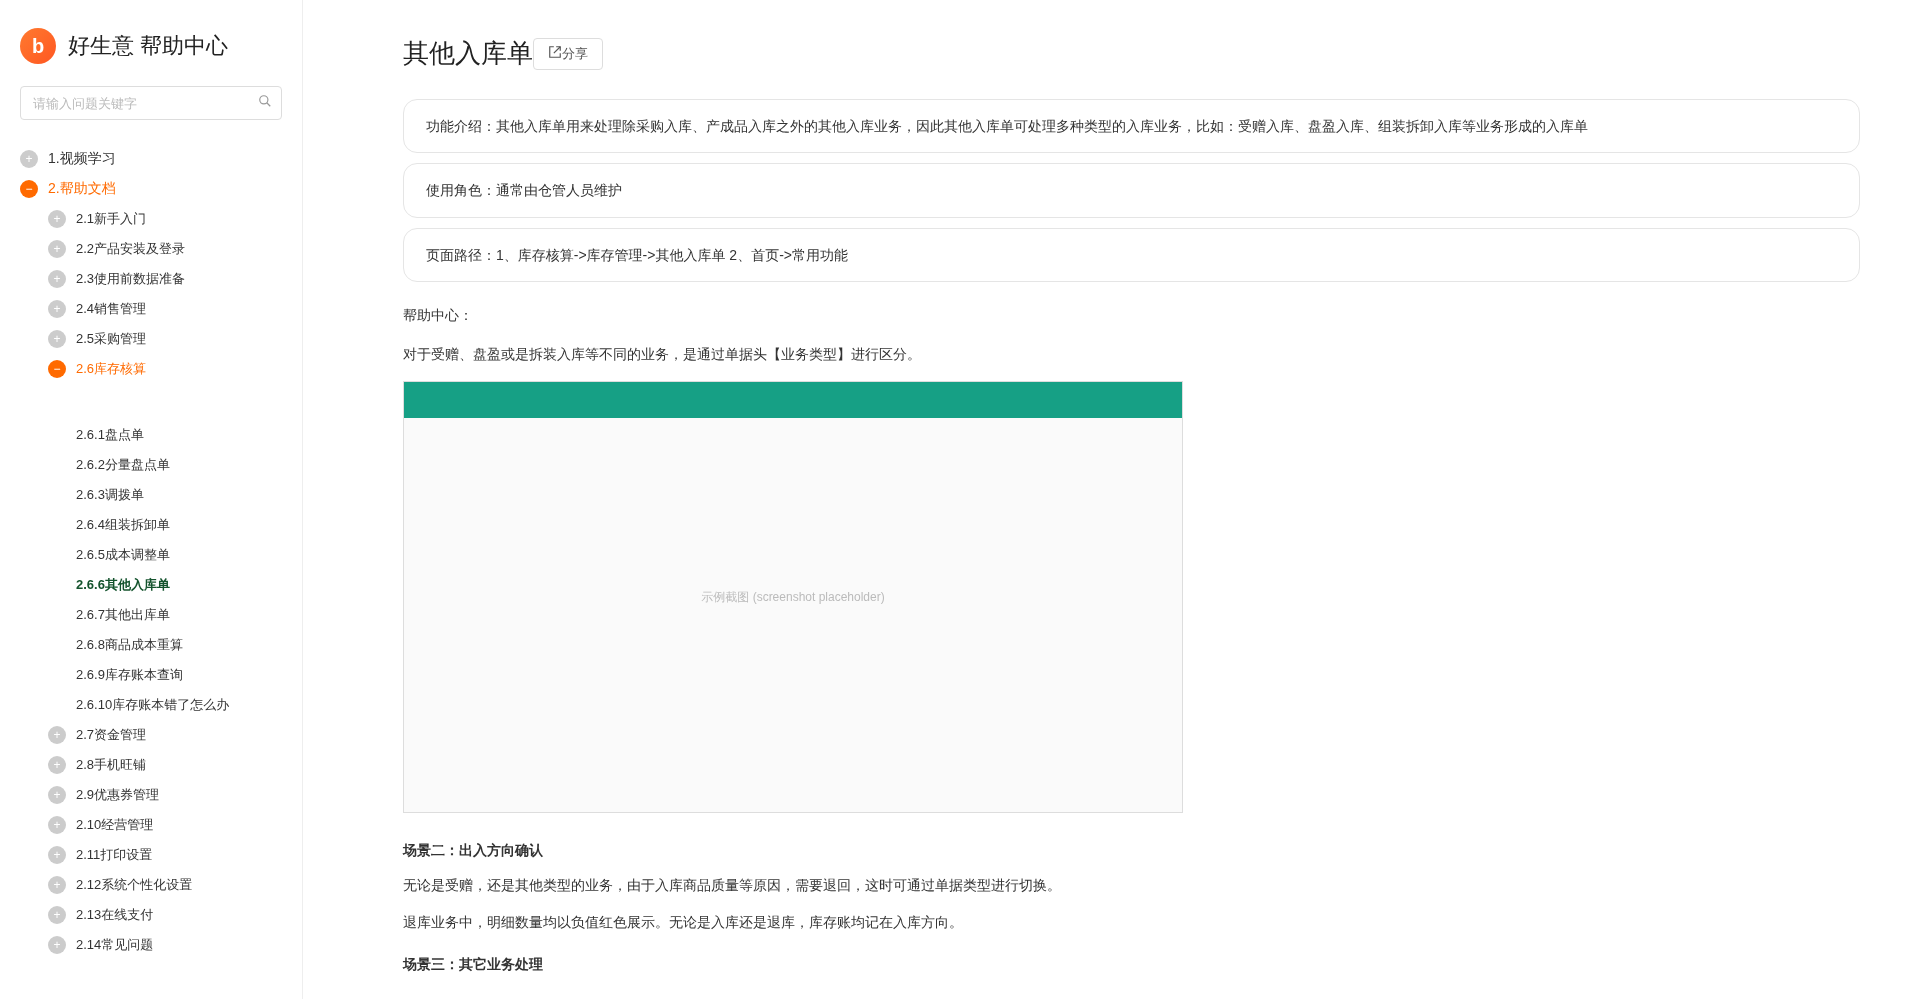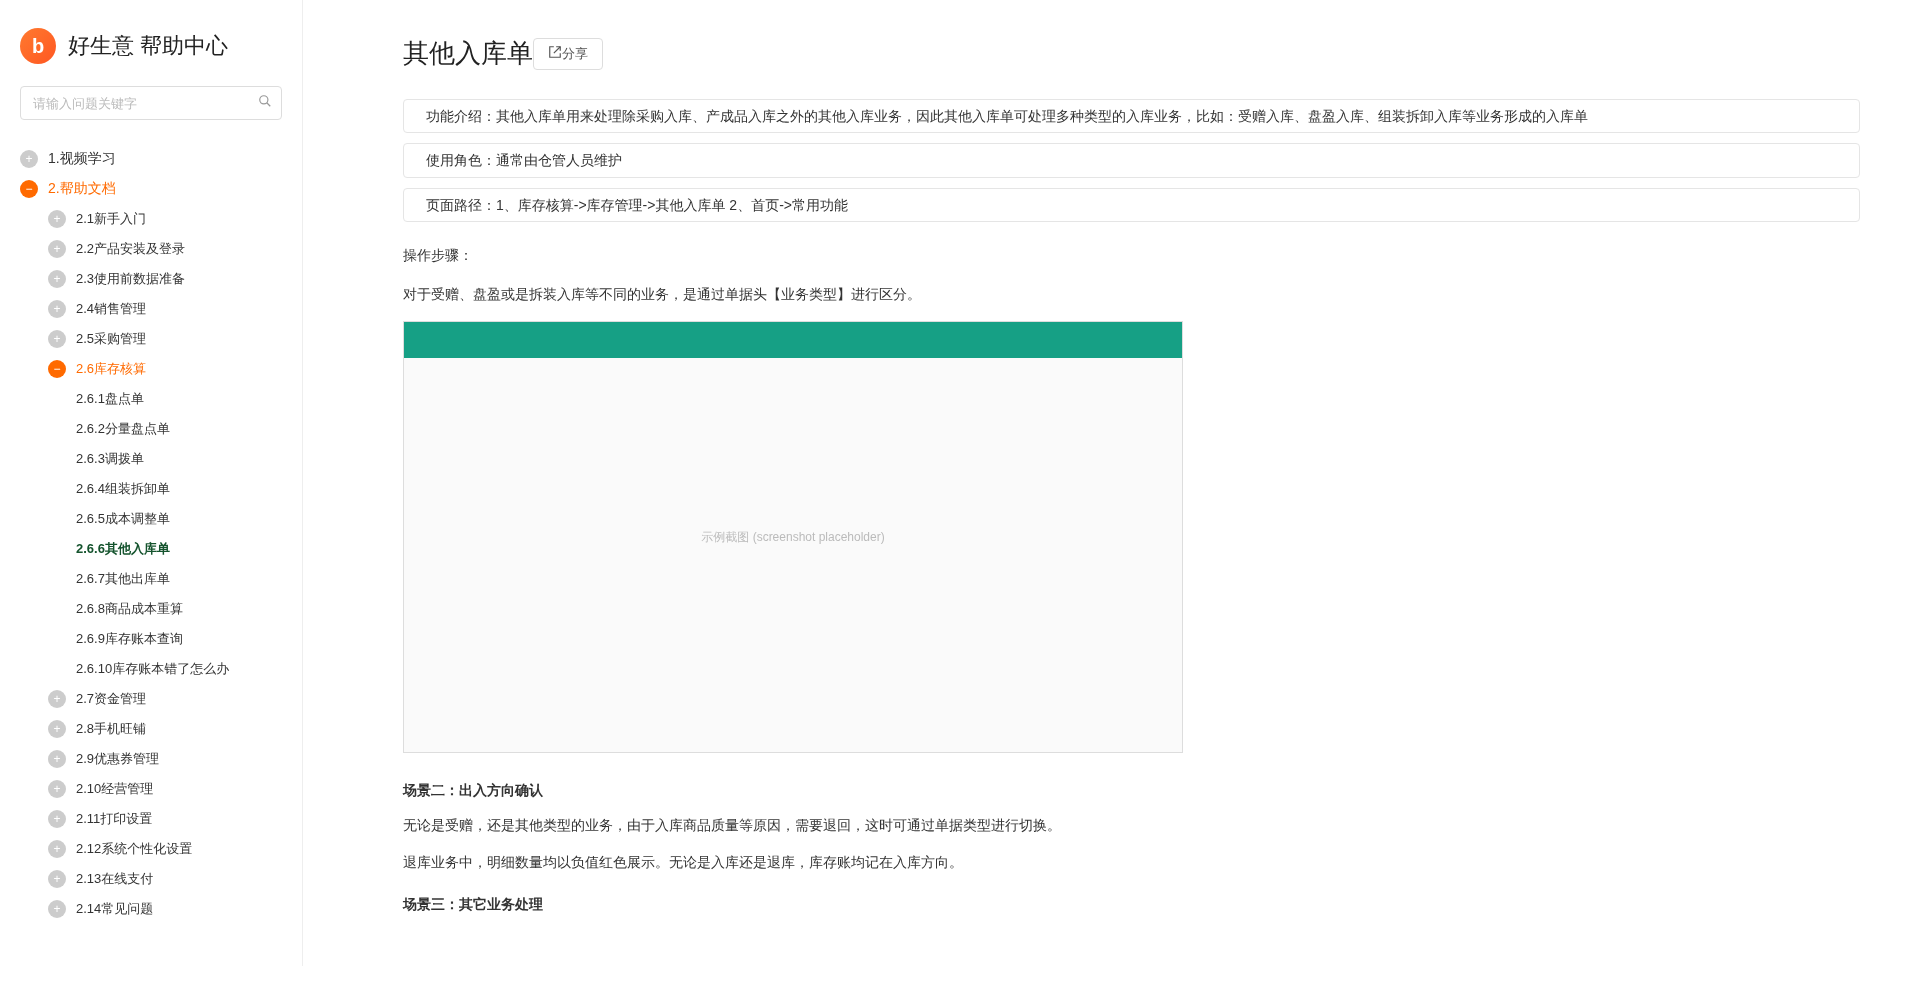--- a/index.html
+++ b/index.html
@@ -14,29 +14,29 @@
 .search-box input::placeholder { color: #bbb; }
 .search-box .icon { position: absolute; right: 10px; top: 8px; color: #999; font-size: 14px; }
 .nav { list-style: none; }
 .nav li { padding: 6px 0 6px 0; font-size: 14px; color: #333; cursor: pointer; display: flex; align-items: center; }
 .nav li .exp { width: 18px; height: 18px; border-radius: 50%; background: #ccc; color: #fff; font-size: 12px; line-height: 18px; text-align: center; margin-right: 10px; flex-shrink: 0; }
 .nav li.active { color: #ff6a00; }
 .nav li.active .exp { background: #ff6a00; }
 .nav li.open .exp { background: #ff6a00; }
 .nav .sub { list-style: none; padding-left: 28px; }
 .nav .sub li { font-size: 13px; padding: 6px 0; }
-.nav .sub2 { list-style: none; padding-left: 28px; }
+.nav .sub2 { list-style: none; padding-left: 28px; margin-top: 36px; }
 .nav .sub2 li { font-size: 13px; padding: 6px 0; }
 .nav .sub2 li.sel { color: #14532d; font-weight: bold; }
 .nav .sub li.open { color: #ff6a00; }
 .main { flex: 1; padding: 36px 60px 40px 100px; }
 .title-row { display: flex; justify-content: flex-start; align-items: center; margin-bottom: 28px; }
 .page-title { font-size: 26px; font-weight: 500; color: #222; }
 .share-btn { border: 1px solid #ddd; border-radius: 4px; padding: 6px 14px; font-size: 13px; color: #555; background: #fff; cursor: pointer; display: flex; align-items: center; }
-.info-box { border: 1px solid #e5e5e5; border-radius: 4px; padding: 5px 22px; margin-bottom: 10px; font-size: 14px; color: #333; line-height: 1.6; }
+.info-box { border: 1px solid #e5e5e5; border-radius: 14px; padding: 15px 22px; margin-bottom: 10px; font-size: 14px; color: #333; line-height: 1.6; }
 .info-box .label { font-weight: 500; }
 .content { margin-top: 20px; font-size: 14px; line-height: 1.9; color: #333; }
 .content .step-title { margin-bottom: 12px; }
 .content .scene { font-weight: 600; margin-top: 16px; margin-bottom: 8px; }
 .content p { margin-bottom: 10px; }
 .screenshot { width: 780px; height: 432px; border: 1px solid #ddd; margin: 14px 0 24px 0; background: #fafafa; display: flex; align-items: center; justify-content: center; color: #bbb; font-size: 12px; position: relative; overflow: hidden; }
 .screenshot::before { content: ""; position: absolute; top: 0; left: 0; right: 0; height: 36px; background: #16a085; }
 .screenshot::after { content: "示例截图 (screenshot placeholder)"; position: relative; }
 </style>
 </head>
@@ -158,21 +158,21 @@
       <span class="label">功能介绍：</span><span>其他入库单用来处理除采购入库、产成品入库之外的其他入库业务，因此其他入库单可处理多种类型的入库业务，比如：受赠入库、盘盈入库、组装拆卸入库等业务形成的入库单</span>
     </div>
     <div class="info-box">
       <span class="label">使用角色：</span><span>通常由仓管人员维护</span>
     </div>
     <div class="info-box">
       <span class="label">页面路径：</span><span>1、库存核算-&gt;库存管理-&gt;其他入库单 2、首页-&gt;常用功能</span>
     </div>
 
     <div class="content">
-      <p class="step-title">操作步骤：</p>
+      <p class="step-title">帮助中心：</p>
       <p>对于受赠、盘盈或是拆装入库等不同的业务，是通过单据头【业务类型】进行区分。</p>
 
       <div class="screenshot"></div>
 
       <p class="scene">场景二：出入方向确认</p>
       <p>无论是受赠，还是其他类型的业务，由于入库商品质量等原因，需要退回，这时可通过单据类型进行切换。</p>
       <p>退库业务中，明细数量均以负值红色展示。无论是入库还是退库，库存账均记在入库方向。</p>
 
       <p class="scene">场景三：其它业务处理</p>
 

